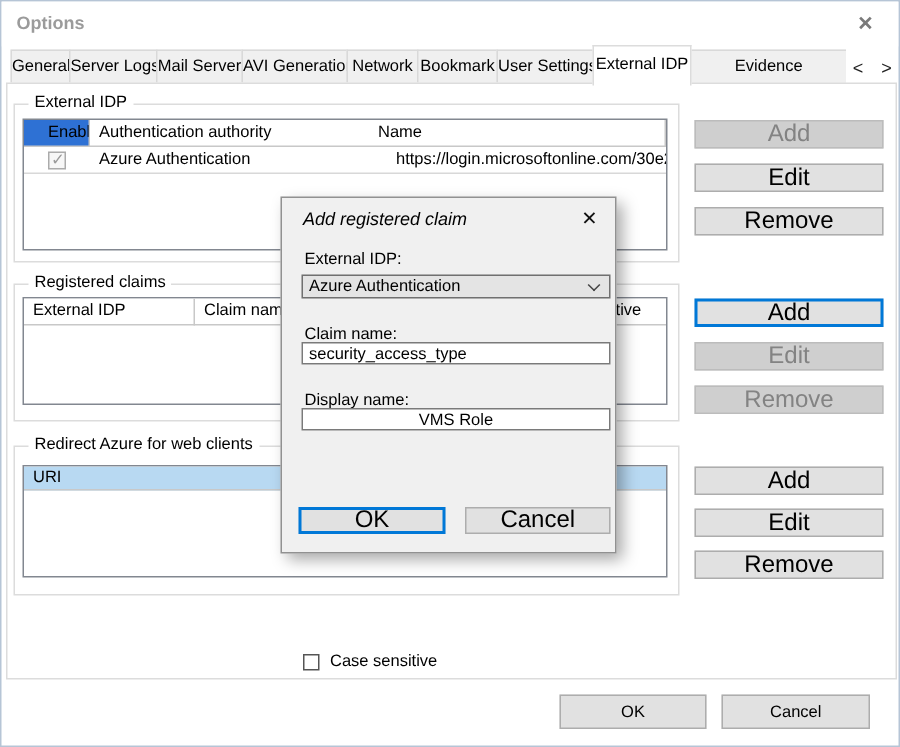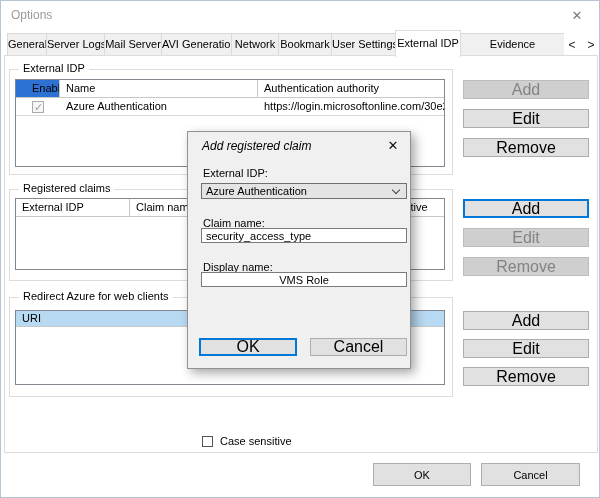--- a/index.html
+++ b/index.html
@@ -8,21 +8,21 @@
     --uri-header:#b8d9f2;
     --disabled-text:#838383;
   }
   *{box-sizing:border-box;margin:0;padding:0;font-family:"Liberation Sans",sans-serif;}
   html,body{background:#e8e8e8;}
   #window{
     position:relative;width:600px;height:498px;background:#fff;
     border:1px solid #b6c5d6;font-size:11px;color:#000;overflow:hidden;
   }
   
-  .titlebar{position:absolute;left:0;top:0;width:100%;height:30px;background:#fff;}
+  .titlebar{position:absolute;left:0;top:0;width:100%;height:30px;background:#fff;font-weight:bold;}
   .title{position:absolute;left:10px;top:7px;font-size:12px;color:#9b9b9b;}
   .win-close{position:absolute;right:12px;top:5px;width:20px;height:20px;
     color:#7a7a7a;font-size:13px;text-align:center;line-height:20px;cursor:pointer;}
   
   .tab{position:absolute;top:32px;height:23px;background:#f0f0f0;border:1px solid #d9d9d9;
     text-align:center;line-height:21px;white-space:nowrap;overflow:hidden;cursor:pointer;}
   .tab.selected{top:29px;height:27px;background:#fff;border:1px solid #dcdcdc;border-bottom:none;
     line-height:24px;z-index:3;}
   .tabscroll{position:absolute;top:37px;width:14px;height:16px;text-align:center;
     line-height:15px;font-size:12px;color:#222;cursor:pointer;}
@@ -95,22 +95,22 @@
   <div class="tabscroll" style="left:564px;">&lt;</div>
   <div class="tabscroll" style="left:583px;">&gt;</div>
 
   <div class="tabpage"></div>
 
   <div class="group" style="left:8px;top:68px;width:444px;height:106px;">
     <div class="group-label">External IDP</div>
     <div class="tbl" style="left:5px;top:9px;width:430px;height:88px;">
       <div class="thead">
         <div class="th enabled t1c1">Enabled</div>
+        <div class="th t1c3">Authentication authority</div>
         <div class="th t1c2">Name</div>
-        <div class="th t1c3">Authentication authority</div>
       </div>
       <div class="trow">
         <div class="td cellcb t1c1">
           <span class="cb checked"></span>
         </div>
         <div class="td t1c2">Azure Authentication</div>
         <div class="td t1c3">https://login.microsoftonline.com/30e28...</div>
       </div>
     </div>
   </div>

